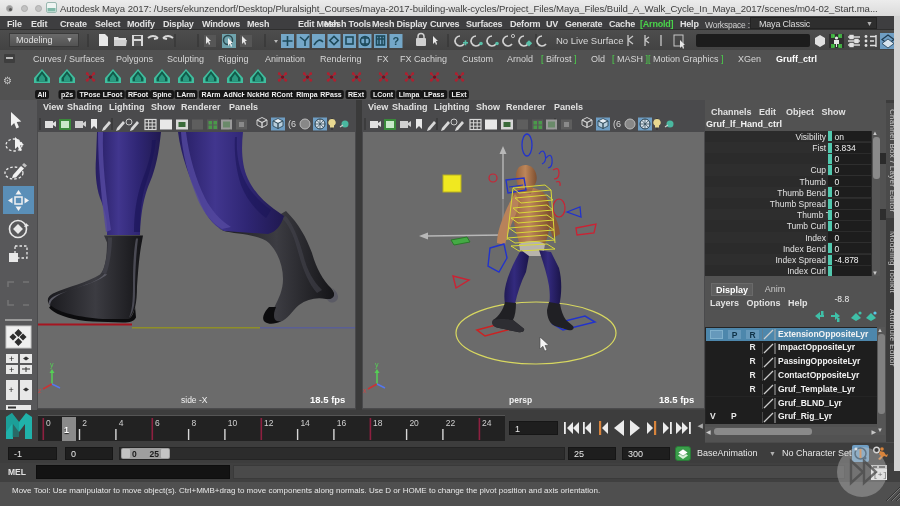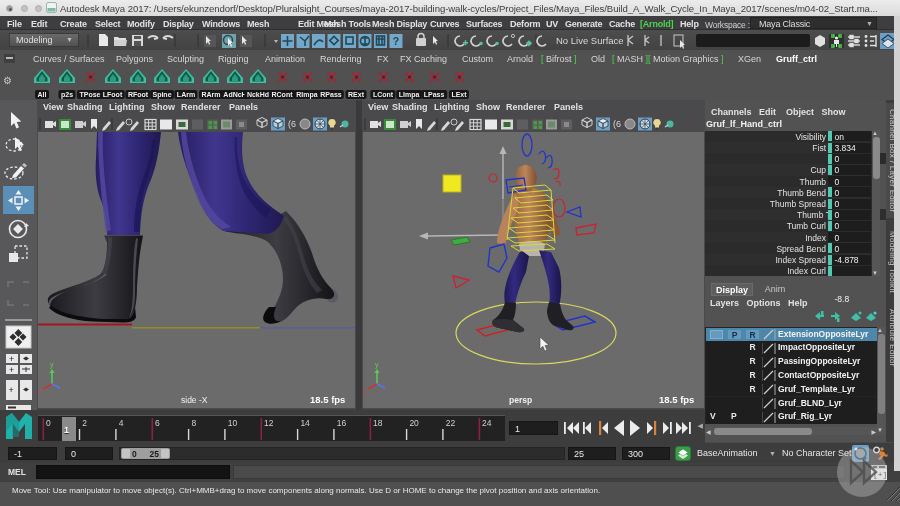--- a/index.html
+++ b/index.html
@@ -772,21 +772,21 @@
             <div style="position:absolute; left:123px; top:0.5px; width:43px; height:10.2px; background:#1d1d1d;"></div>
             <div style="position:absolute; left:122.6px; top:0.5px; width:4.5px; height:10.2px; background:#52c8ae;"></div>
             <div style="position:absolute; left:129.5px; top:1px; color:#f0f0f0;">0</div>
           </div>
       <div style="position:absolute; left:0; top:131.6px; width:167px; height:11.2px; background:#2e2e2e;">
             <div style="position:absolute; right:46px; top:1px; color:#e2e2e2;">Index</div>
             <div style="position:absolute; left:123px; top:0.5px; width:43px; height:10.2px; background:#1d1d1d;"></div>
             <div style="position:absolute; left:129.5px; top:1px; color:#f0f0f0;">0</div>
           </div>
       <div style="position:absolute; left:0; top:142.8px; width:167px; height:11.2px; background:#2b2b2b;">
-            <div style="position:absolute; right:46px; top:1px; color:#e2e2e2;">Spread Bend</div>
+            <div style="position:absolute; right:46px; top:1px; color:#e2e2e2;">Index Bend</div>
             <div style="position:absolute; left:123px; top:0.5px; width:43px; height:10.2px; background:#1d1d1d;"></div>
             <div style="position:absolute; left:122.6px; top:0.5px; width:4.5px; height:10.2px; background:#52c8ae;"></div>
             <div style="position:absolute; left:129.5px; top:1px; color:#f0f0f0;">0</div>
           </div>
       <div style="position:absolute; left:0; top:154.0px; width:167px; height:11.2px; background:#2e2e2e;">
             <div style="position:absolute; right:46px; top:1px; color:#e2e2e2;">Index Spread</div>
             <div style="position:absolute; left:123px; top:0.5px; width:43px; height:10.2px; background:#1d1d1d;"></div>
             <div style="position:absolute; left:122.6px; top:0.5px; width:4.5px; height:10.2px; background:#52c8ae;"></div>
             <div style="position:absolute; left:129.5px; top:1px; color:#f0f0f0;">-4.878</div>
           </div>

